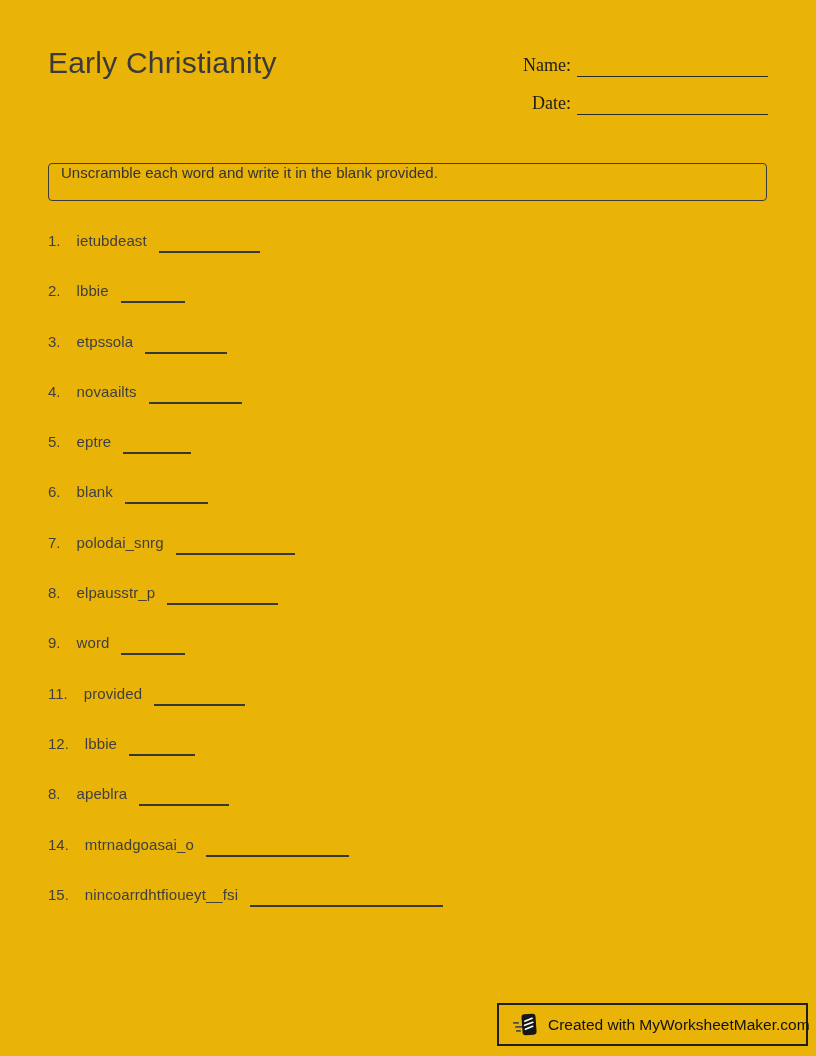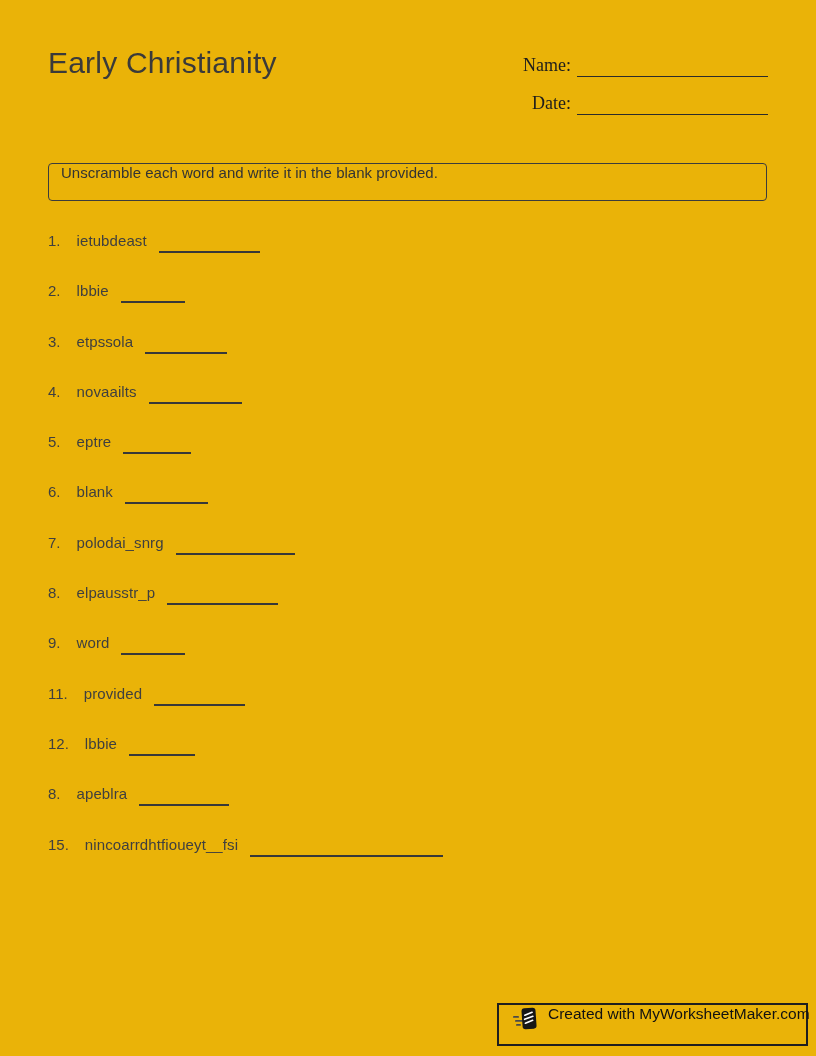--- a/index.html
+++ b/index.html
@@ -84,20 +84,21 @@
     border-bottom: 2px solid #383838;
   }
   .footer-box {
     position: absolute;
     left: 497px;
     top: 1003px;
     width: 294px;
     height: 39px;
     border: 2px solid #1f1f1f;
     display: flex;
+    align-items: center;
     padding-left: 13px;
     gap: 8px;
     font-size: 15.5px;
     color: #111111;
     white-space: nowrap;
   }
   .logo-svg { flex: 0 0 auto; display: block; }
 </style>
 </head>
 <body>
@@ -188,20 +189,25 @@
       <span class="word">lbbie</span>
       <span class="blank" style="width: 66px;"></span>
     </li>
 
     <li class="word-row">
       <span class="num">8.</span>
       <span class="word">apeblra</span>
       <span class="blank" style="width: 90px;"></span>
     </li>
 
+    <li class="word-row">
+      <span class="num">14.</span>
+      <span class="word">mtrnadgoasai_o</span>
+      <span class="blank" style="width: 143px;"></span>
+    </li>
 
     <li class="word-row">
       <span class="num">15.</span>
       <span class="word">nincoarrdhtfioueyt__fsi</span>
       <span class="blank" style="width: 193px;"></span>
     </li>
   </ol>
 
   <div class="footer-box">
     <svg class="logo-svg" width="28" height="28" viewBox="0 0 28 28" aria-hidden="true">

